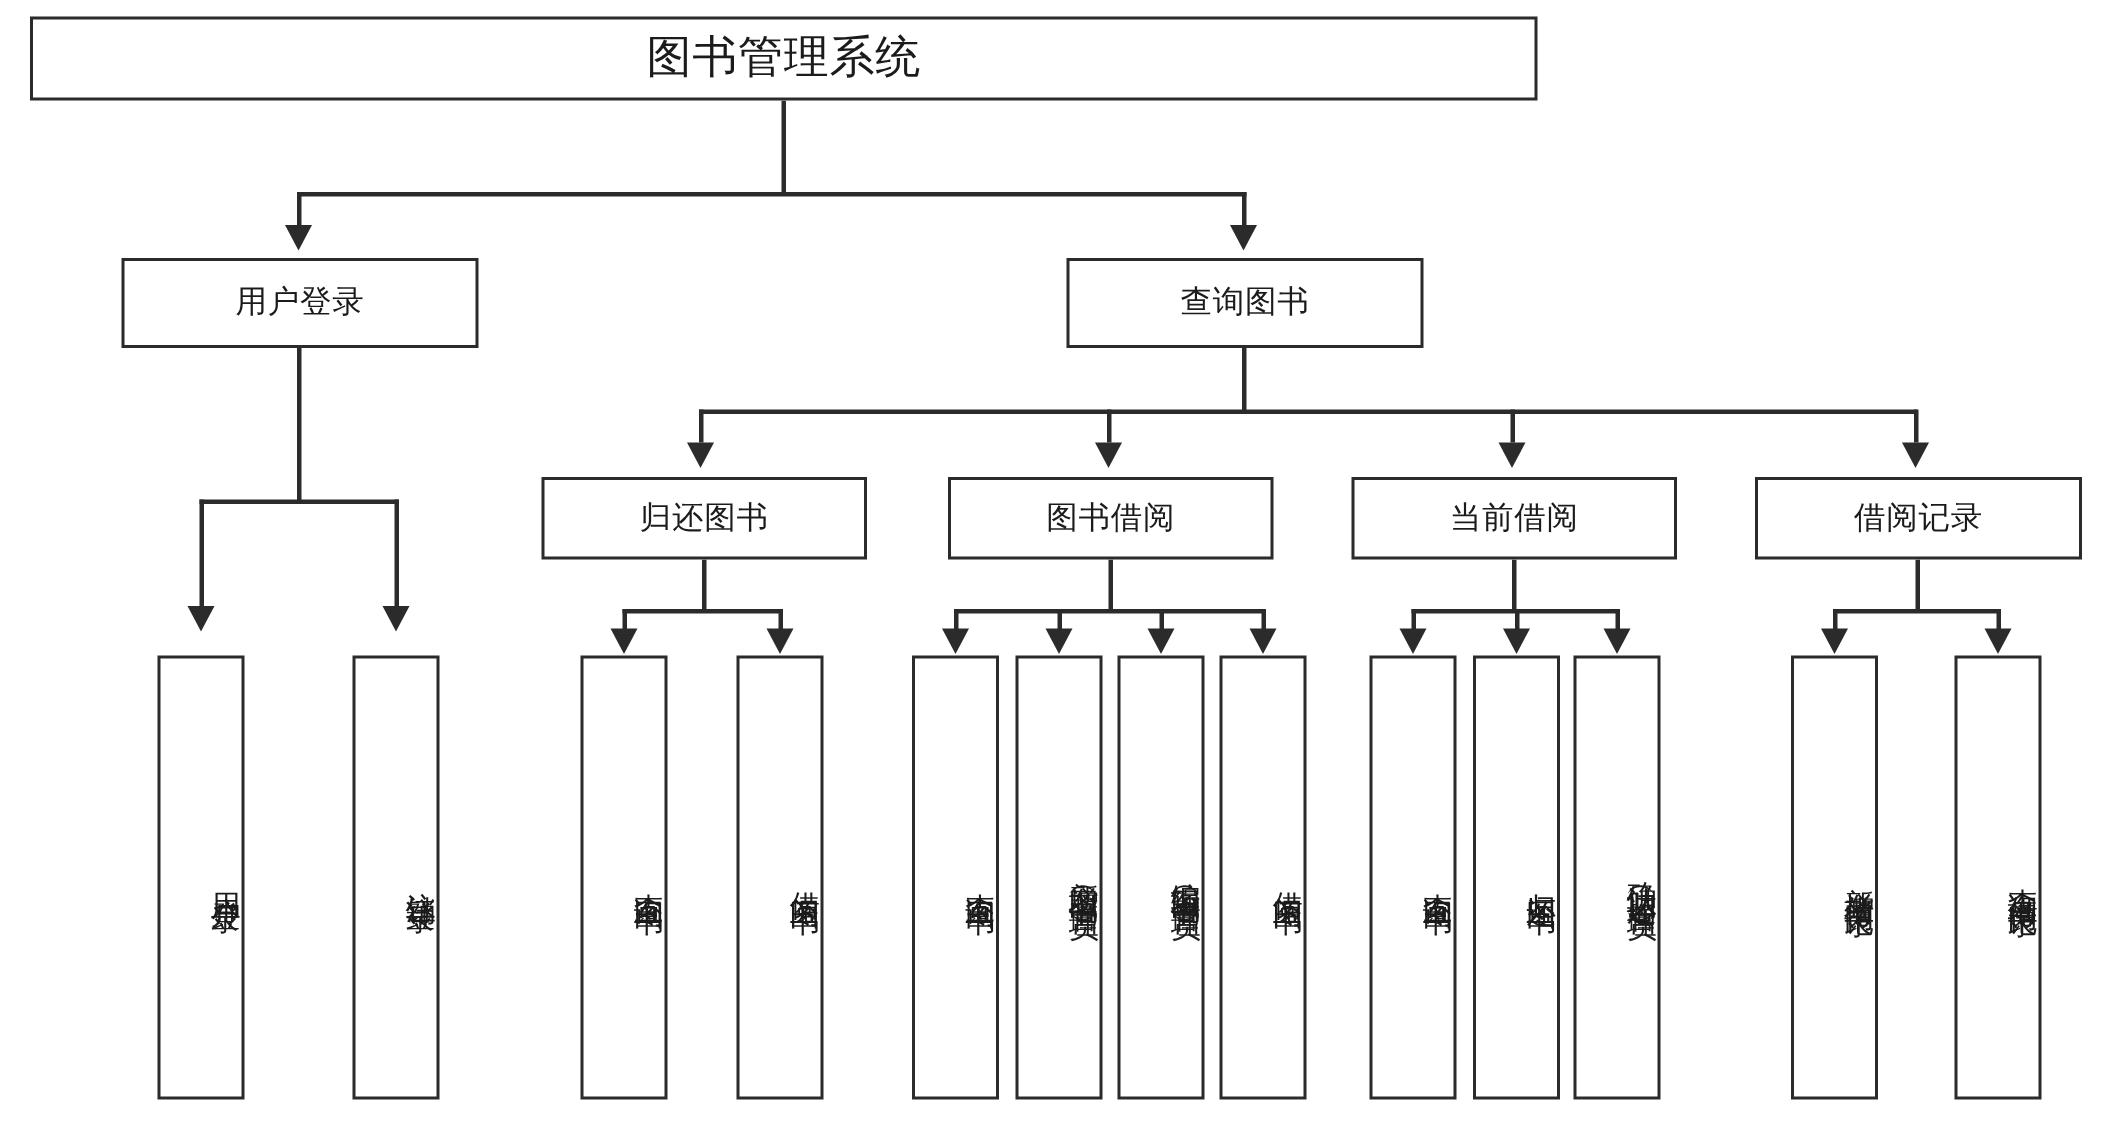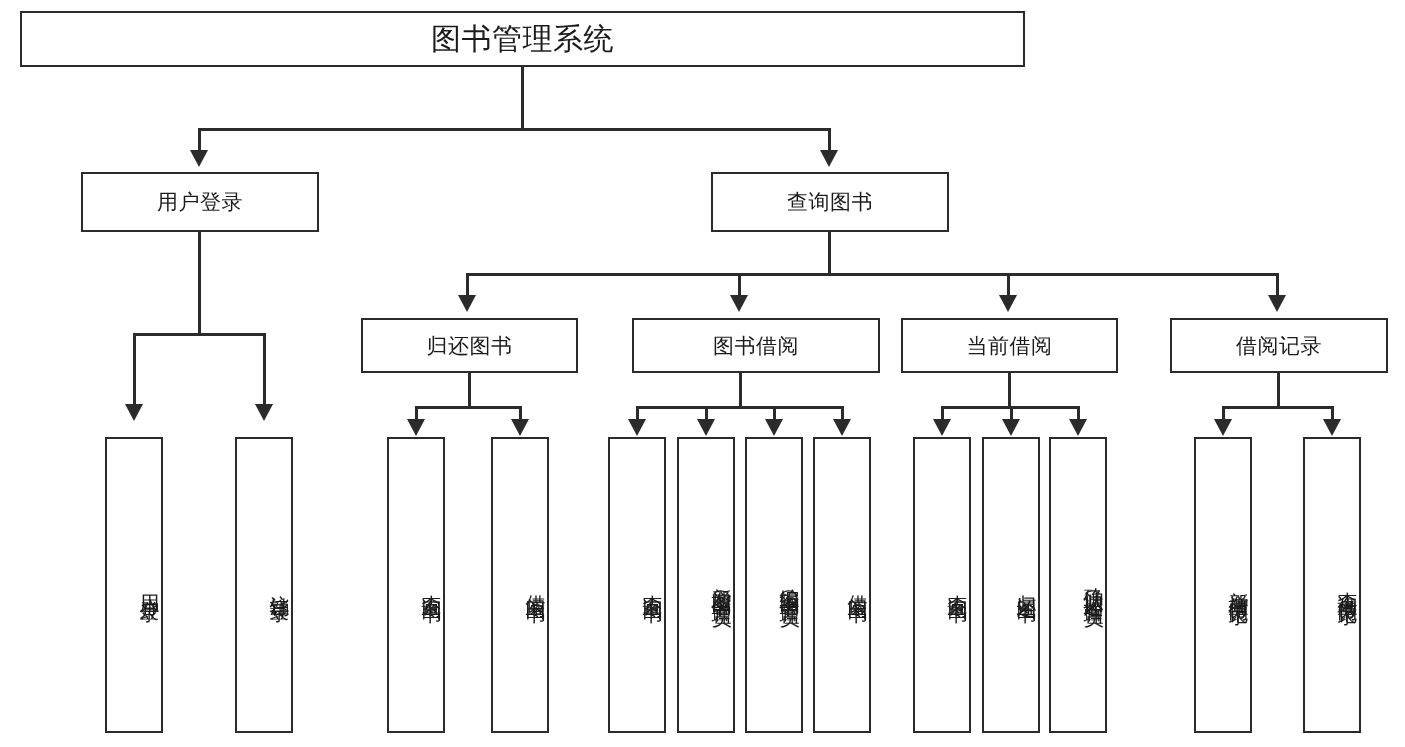--- a/index.html
+++ b/index.html
@@ -118,21 +118,21 @@
   <div class="vline" style="left:1007px; top:273px; height:22px;"></div>
   <div class="vline" style="left:1276px; top:273px; height:22px;"></div>
   <div class="arrow" style="left:458px; top:295px;"></div>
   <div class="arrow" style="left:730px; top:295px;"></div>
   <div class="arrow" style="left:999px; top:295px;"></div>
   <div class="arrow" style="left:1268px; top:295px;"></div>
 
   <div class="node h" style="left:361px; top:318px; width:217px; height:55px;">
     <span>归还图书</span>
   </div>
-  <div class="node h" style="left:632px; top:318px; width:248px; height:55px;">
+  <div class="node h" style="left:632px; top:318px; width:217px; height:55px;">
     <span>图书借阅</span>
   </div>
   <div class="node h" style="left:1170px; top:318px; width:218px; height:55px;">
     <span>借阅记录</span>
   </div>
   <div class="node h" style="left:901px; top:318px; width:217px; height:55px;">
     <span>当前借阅</span>
   </div>
 
   <div class="vline" style="left:468px; top:373px; height:35px;"></div>

